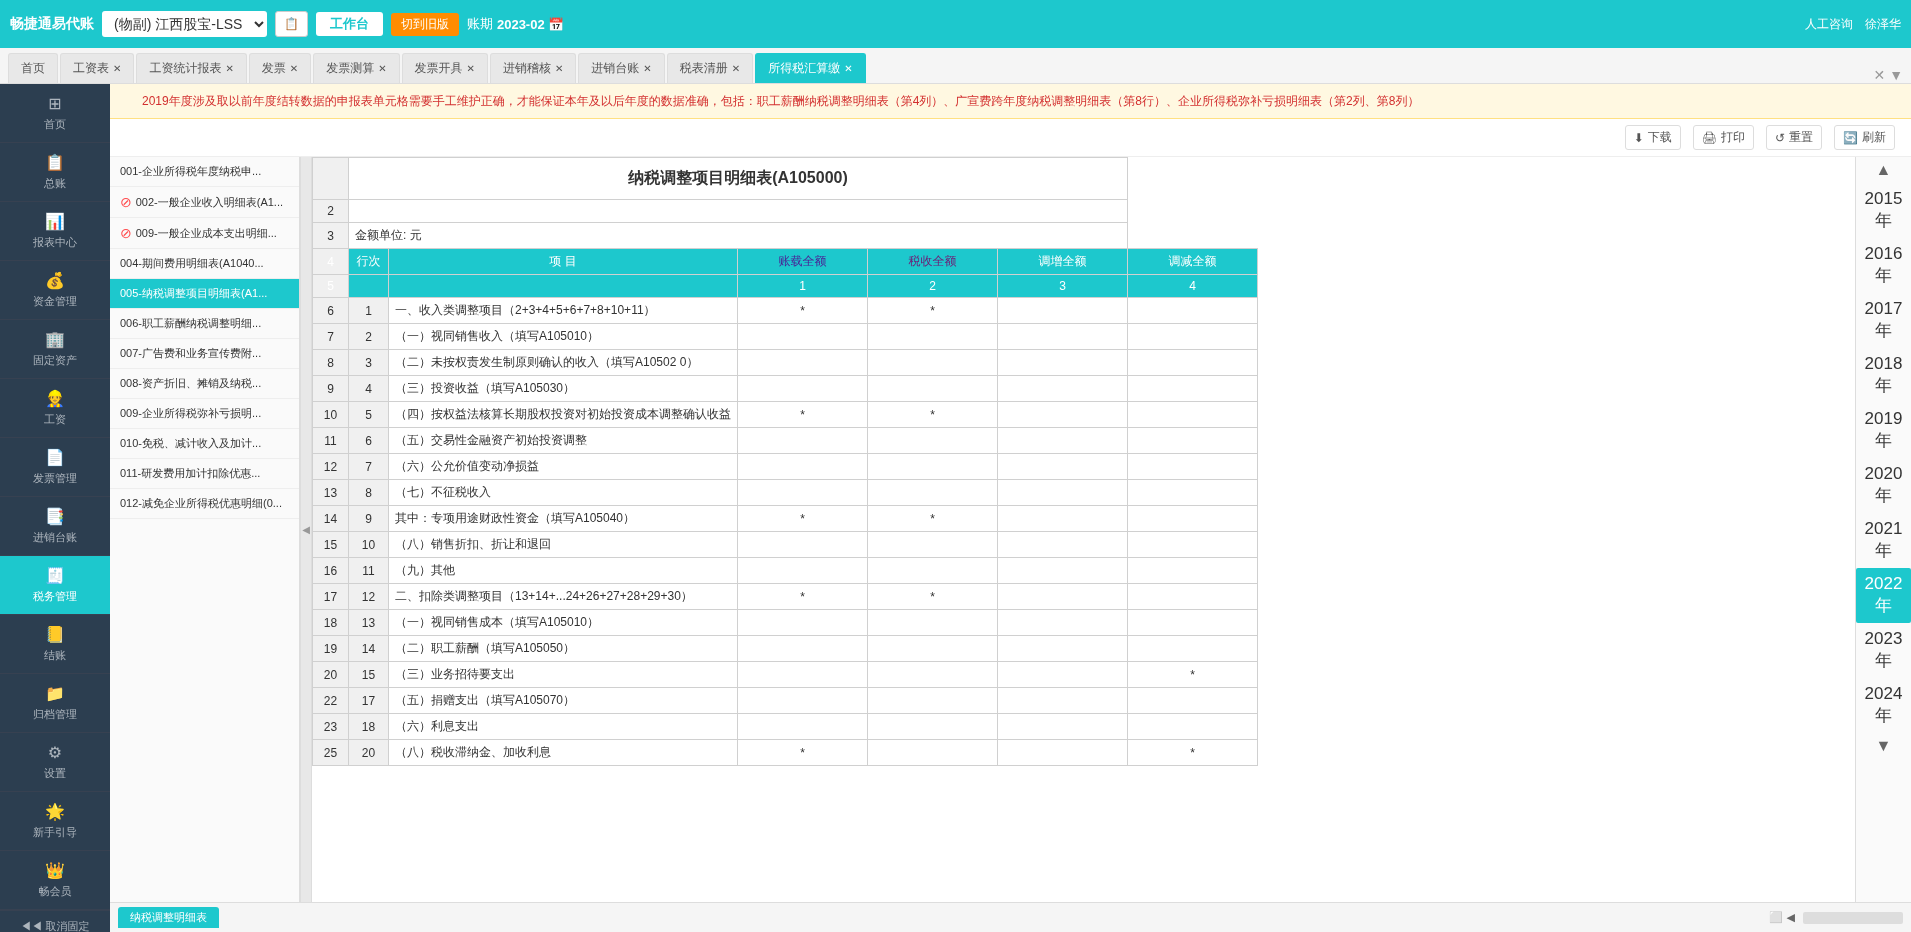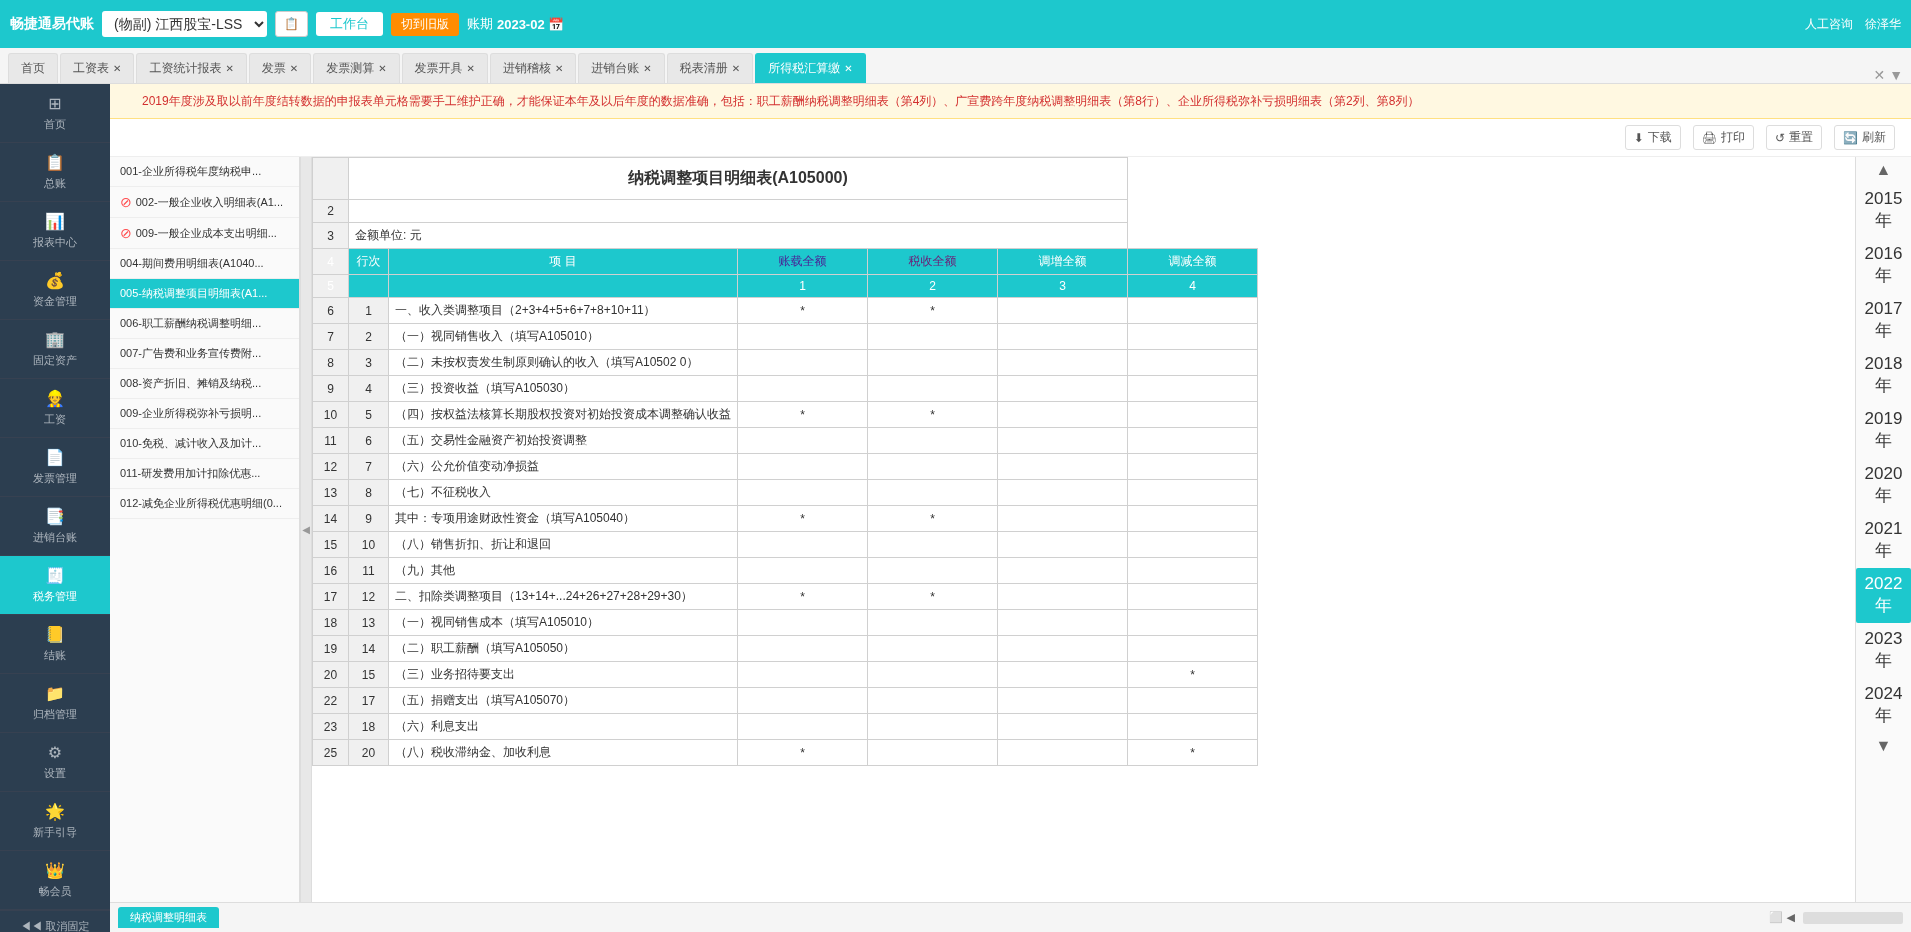--- a/index.html
+++ b/index.html
@@ -15,21 +15,21 @@
     .company-select {
       background: white; border: none; border-radius: 3px; padding: 2px 8px; font-size: 14px;
       height: 26px; min-width: 160px; color: #333;
     }
     .icon-btn {
       background: white; border: 1px solid #ccc; border-radius: 3px; padding: 2px 8px;
       font-size: 12px; cursor: pointer; height: 26px;
     }
     .workbench-btn {
       background: #fff; color: #1dc8cd; border: none; border-radius: 3px;
-      padding: 3px 14px; font-size: 13px; cursor: pointer; font-weight: normal;
+      padding: 3px 14px; font-size: 13px; cursor: pointer; font-weight: bold;
     }
     .switch-btn {
       background: #ff8c00; color: white; border: none; border-radius: 3px;
       padding: 3px 10px; font-size: 12px; cursor: pointer;
     }
     .period-label { color: white; font-size: 13px; display: flex; align-items: center; gap: 4px; }
     .top-bar-right { display: flex; align-items: center; gap: 12px; color: white; font-size: 12px; }
 
     
     .tab-bar {

